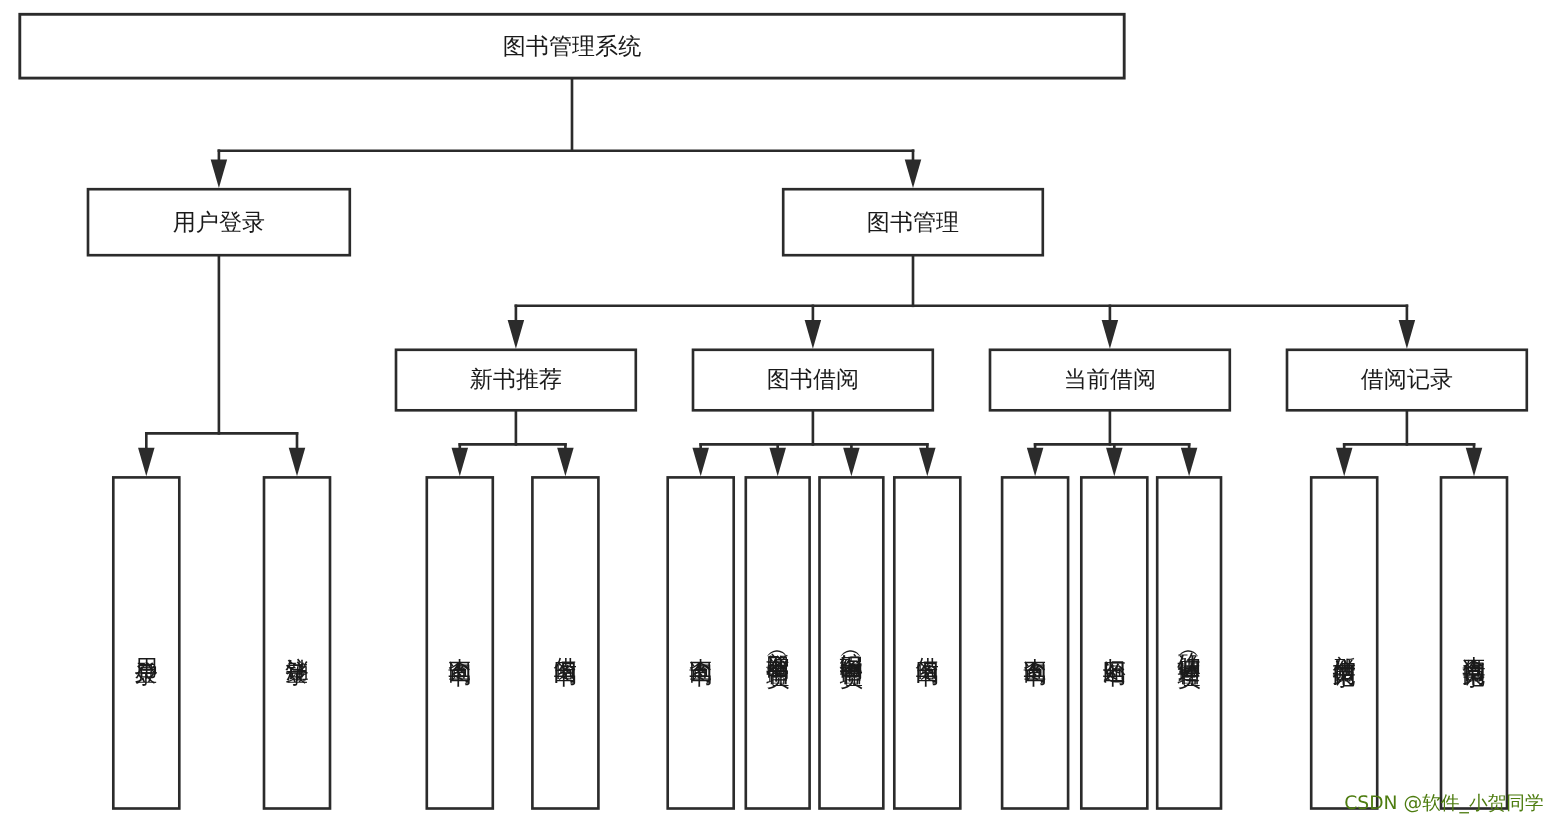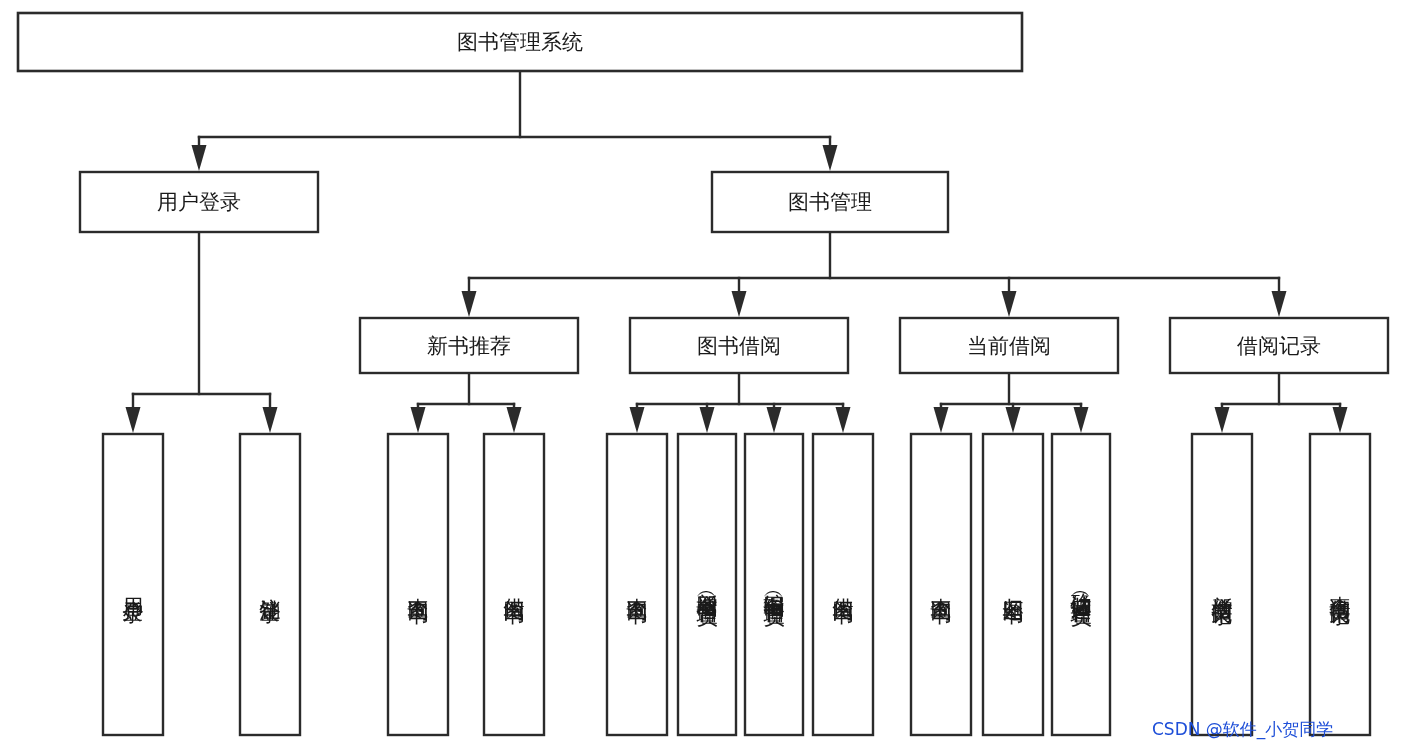--- a/index.html
+++ b/index.html
@@ -221,15 +221,15 @@
         <span class="leaf-label-text">确认归还（管理员）</span>
       </div>
       <div class="leaf-label-box" style="left: 1192px; top: 434px; width: 60px; height: 301px;">
         <span class="leaf-label-text">新增借阅记录</span>
       </div>
       <div class="leaf-label-box" style="left: 1310px; top: 434px; width: 60px; height: 301px;">
         <span class="leaf-label-text">查询借阅记录</span>
       </div>
     </div>
 
-  <div class="watermark" style="left: 1152px; top: 718px; color: #1d4ed8;">CSDN @软件_小贺同学</div>
+  <div class="watermark" style="left: 1222px; top: 718px; color: #4d7c0f;">CSDN @软件_小贺同学</div>
 
 </div>
 
 </body></html>

